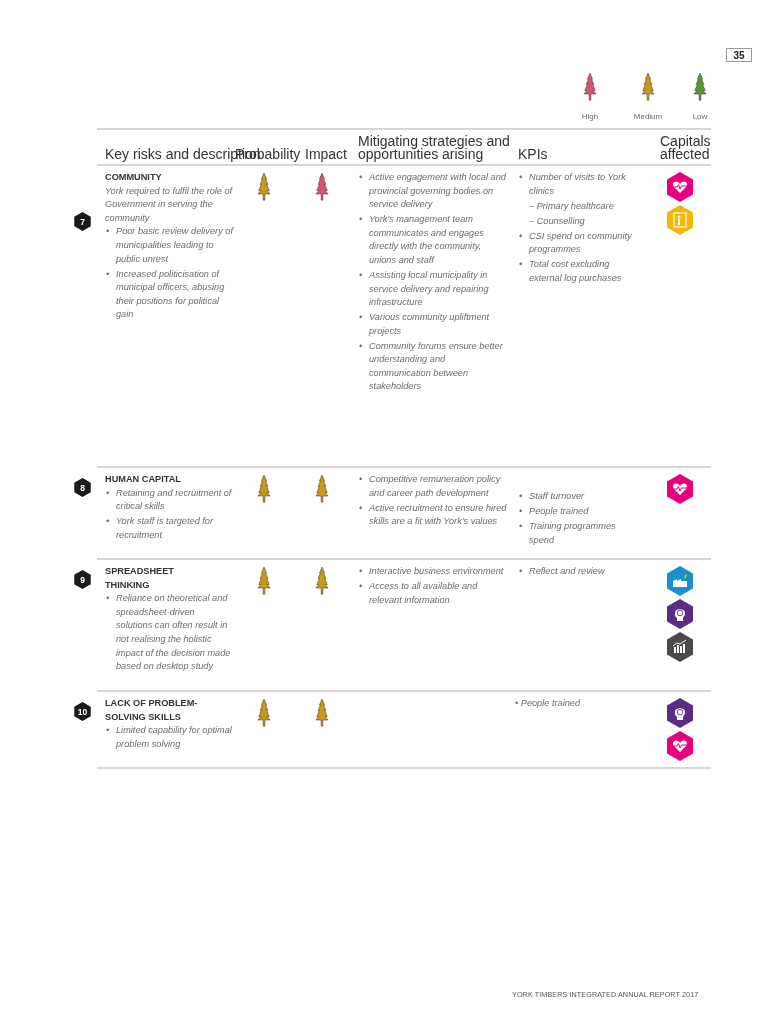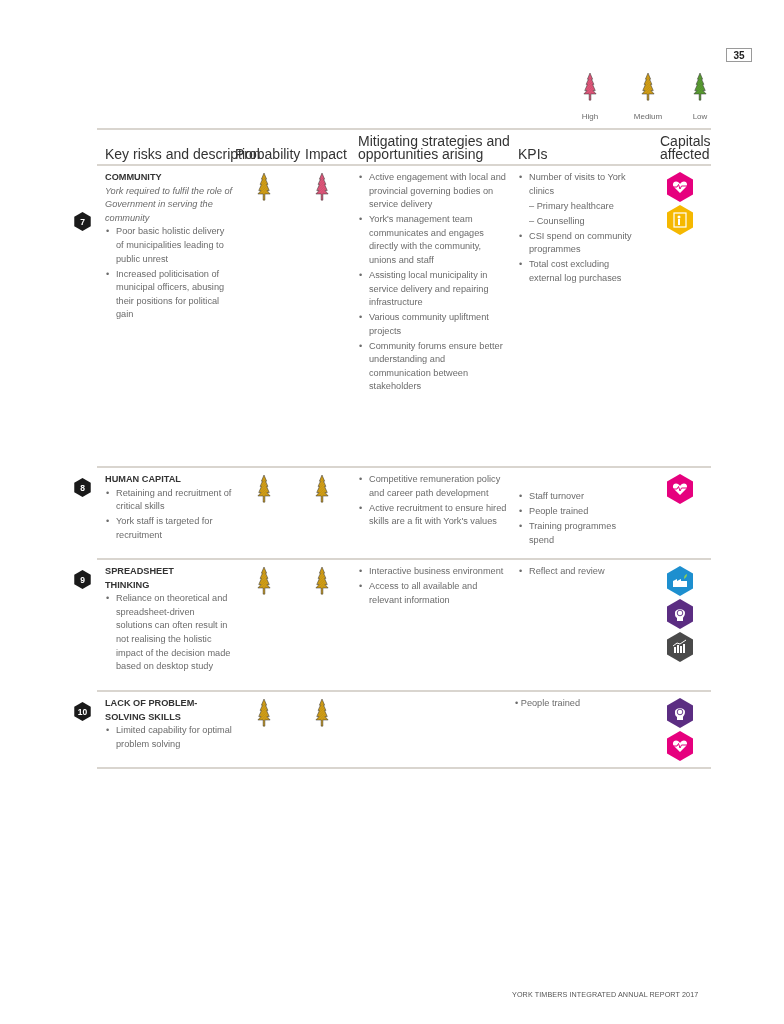--- a/index.html
+++ b/index.html
@@ -24,21 +24,21 @@
   .col { position: absolute; font-size: 9.2px; line-height: 13.6px; color: #6b6b6b; }
   .c-risk { left: 8px; width: 128px; }
   .c-prob { left: 160px; }
   .c-imp { left: 218px; }
   .c-mit { left: 261px; width: 150px; }
   .c-kpi { left: 421px; width: 125px; }
   .c-cap { left: 570px; }
   .risk-title { font-weight: bold; color: #333; }
   .risk-desc { font-style: italic; }
   ul { margin: 0; padding: 0; list-style: none; }
-  li { position: relative; padding-left: 11px; margin-bottom: 1.4px; }
+  li { position: relative; padding-left: 11px; margin-bottom: 1.4px; font-style: italic; }
   li::before { content: "•"; position: absolute; left: 1px; top: 0; }
   li.dash { padding-left: 11px; }
   li.dash::before { content: ""; }
   li.nb { padding-left: 0; }
   li.nb::before { content: ""; }
   .cap-icon { display: block; width: 26px; height: 30px; margin-bottom: 3px; }
   .footer { position: absolute; left: 512px; top: 990px; font-size: 7.2px; color: #555; letter-spacing: 0.1px; }
 </style>
 </head>
 <body>
@@ -98,21 +98,21 @@
     <div class="num-badge" style="top:46px">
       <svg width="17" height="19" style="color:#1a1a1a">
           <use href="#hex"></use>
         </svg>
       <span>7</span>
     </div>
     <div class="col c-risk" style="top:5px">
       <div class="risk-title">COMMUNITY</div>
       <div class="risk-desc">York required to fulfil the role of Government in serving the community</div>
       <ul>
-        <li>Poor basic holistic delivery of municipalities leading to public unrest</li>
+        <li>Poor basic review delivery of municipalities leading to public unrest</li>
         <li>Increased politicisation of municipal officers, abusing their positions for political gain</li>
       </ul>
     </div>
     <svg class="col c-prob" width="14" height="30" style="top:6px; color:#d4a017">
         <use href="#tree"></use>
       </svg>
     <svg class="col c-imp" width="14" height="30" style="top:6px; color:#e2577b">
         <use href="#tree"></use>
       </svg>
     <div class="col c-mit" style="top:5px">

